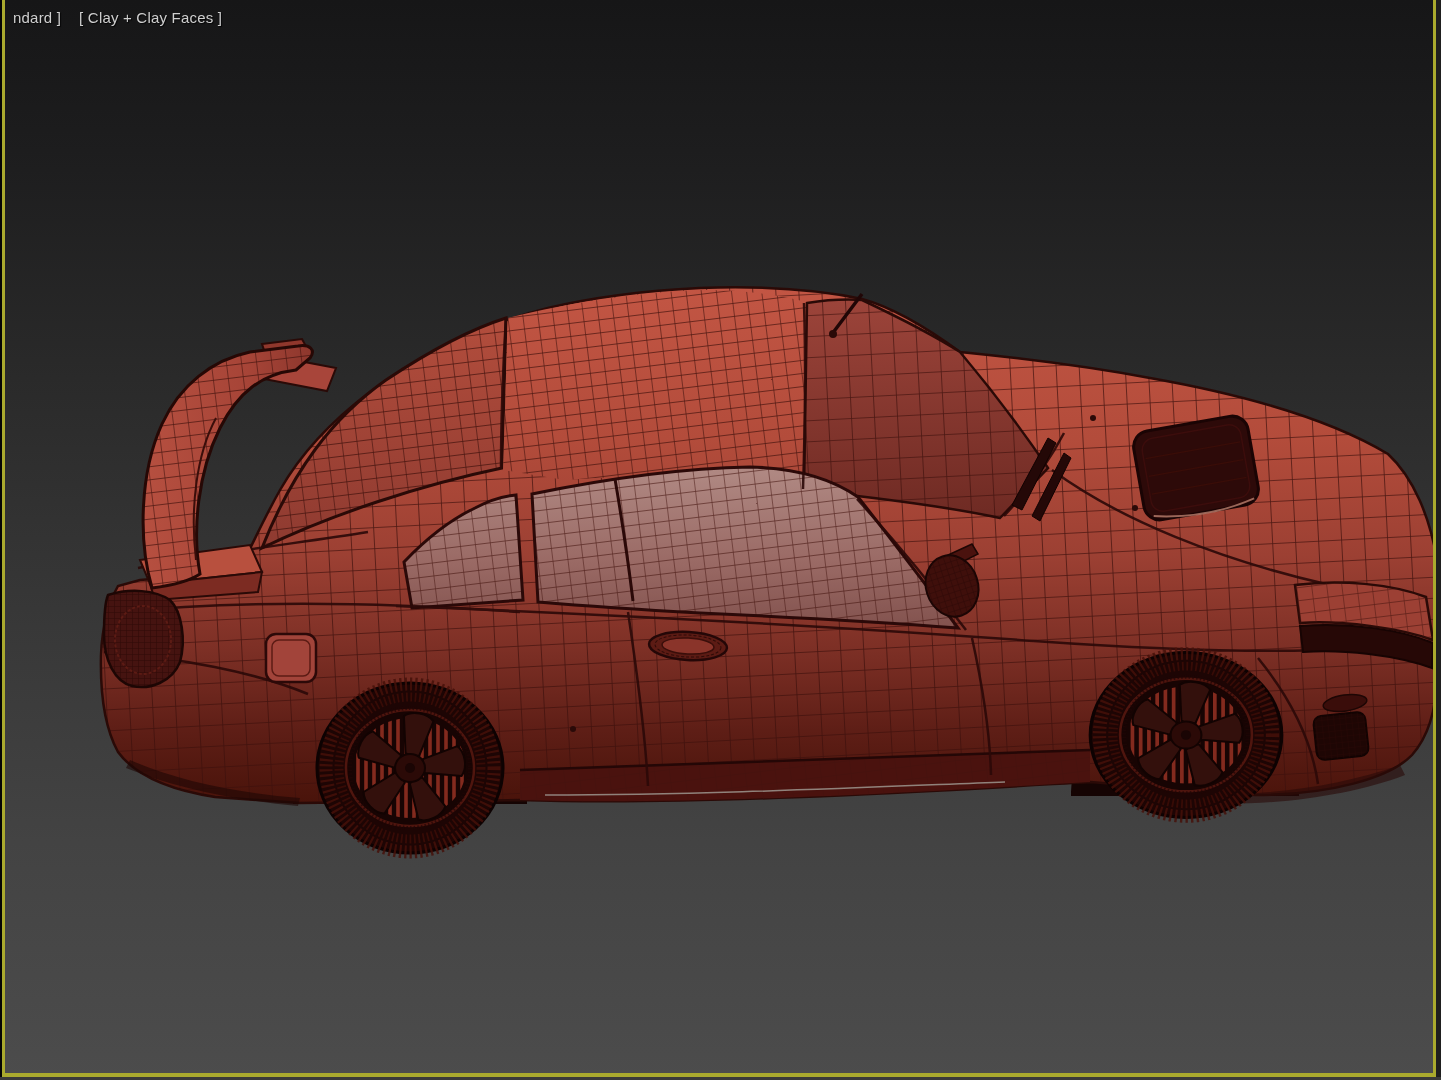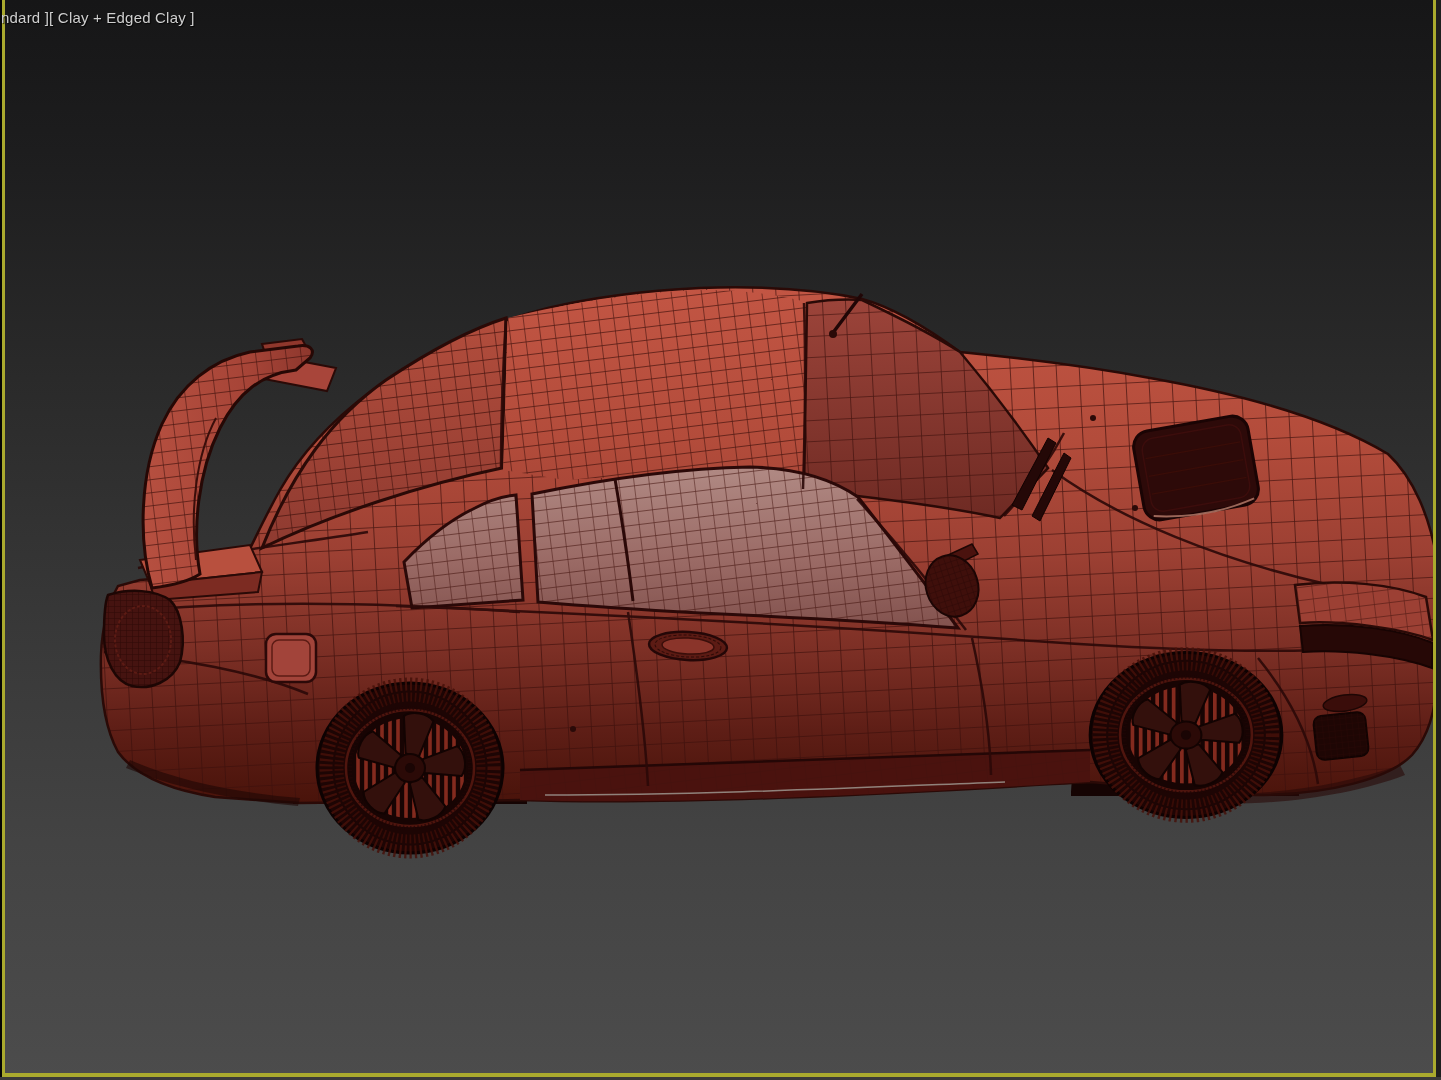--- a/index.html
+++ b/index.html
@@ -21,30 +21,30 @@
   .edge-left{position:absolute;left:0;top:0;width:2px;height:1080px;background:#050505;z-index:31;}
   .edge-right{position:absolute;left:1436px;top:0;width:5px;height:1080px;background:#1f1f1f;z-index:31;}
   .edge-bottom{position:absolute;left:0;top:1077px;width:1441px;height:3px;background:#3a3a3a;z-index:31;}
   .viewport-label{
     position:absolute;left:1px;top:8px;z-index:40;
     font-size:15px;line-height:19px;color:#cfcfcf;
     text-shadow:1px 1px 1px rgba(0,0,0,.8);
     white-space:nowrap;letter-spacing:.2px;
   }
   .viewport-label span{cursor:pointer;}
-  .viewport-label .seg{}
+  .viewport-label .seg{margin-right:6px;padding-left:12px;}
   .scene{position:absolute;left:0;top:0;z-index:10;}
 </style>
 </head>
 <body>
 
 <div class="viewport">
 
   <div class="viewport-label">
-    <span class="seg">ndard ]</span><span class="seg">[ Clay + Edged Clay ]</span>
+    <span class="seg">ndard ]</span><span class="seg">[ Clay + Clay Faces ]</span>
   </div>
 
   <svg class="scene" width="1441" height="1080" viewBox="0 0 1441 1080">
     <defs>
       <linearGradient id="gBody" x1="0" y1="280" x2="0" y2="810" gradientUnits="userSpaceOnUse">
         <stop offset="0" stop-color="#c35644"></stop>
         <stop offset="0.3" stop-color="#b34c3b"></stop>
         <stop offset="0.52" stop-color="#9c4033"></stop>
         <stop offset="0.7" stop-color="#7c2f25"></stop>
         <stop offset="0.85" stop-color="#5e1e16"></stop>

